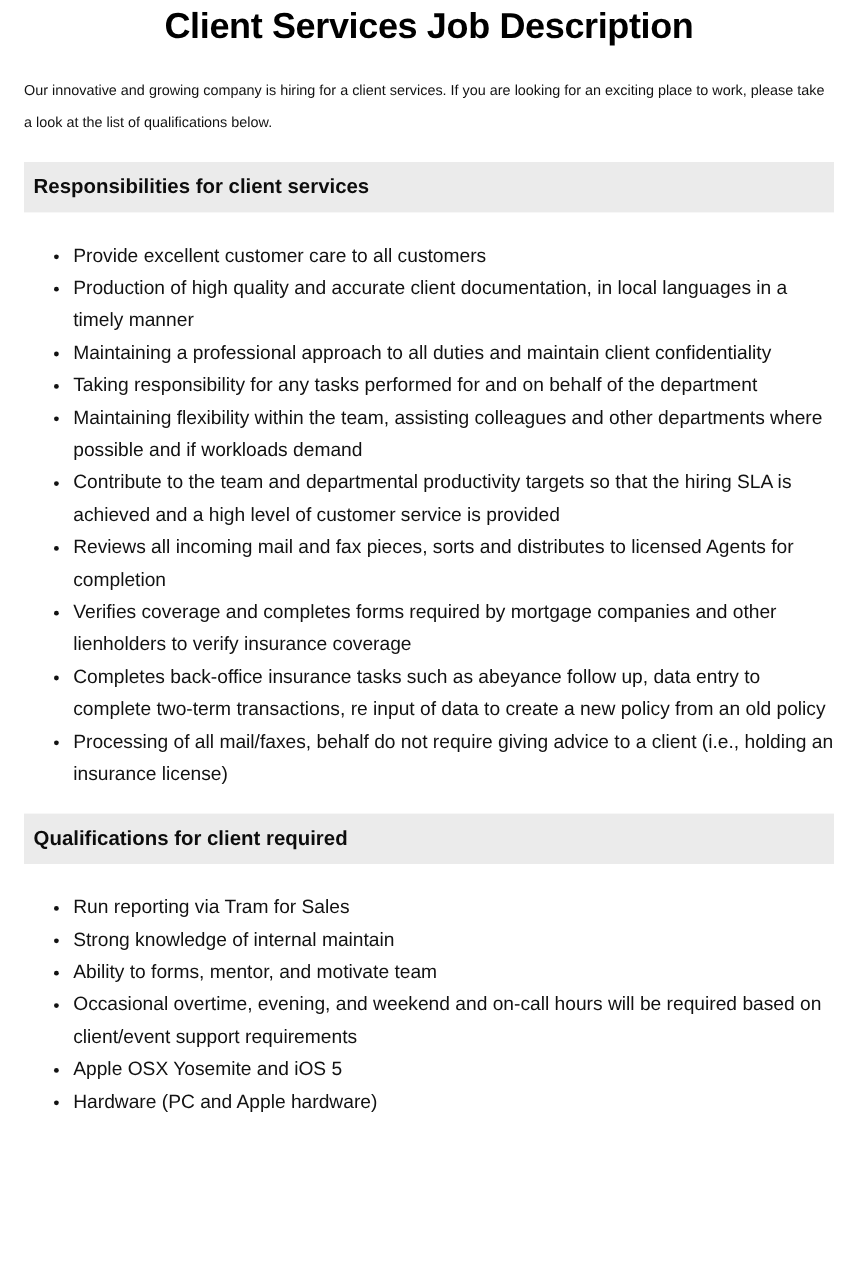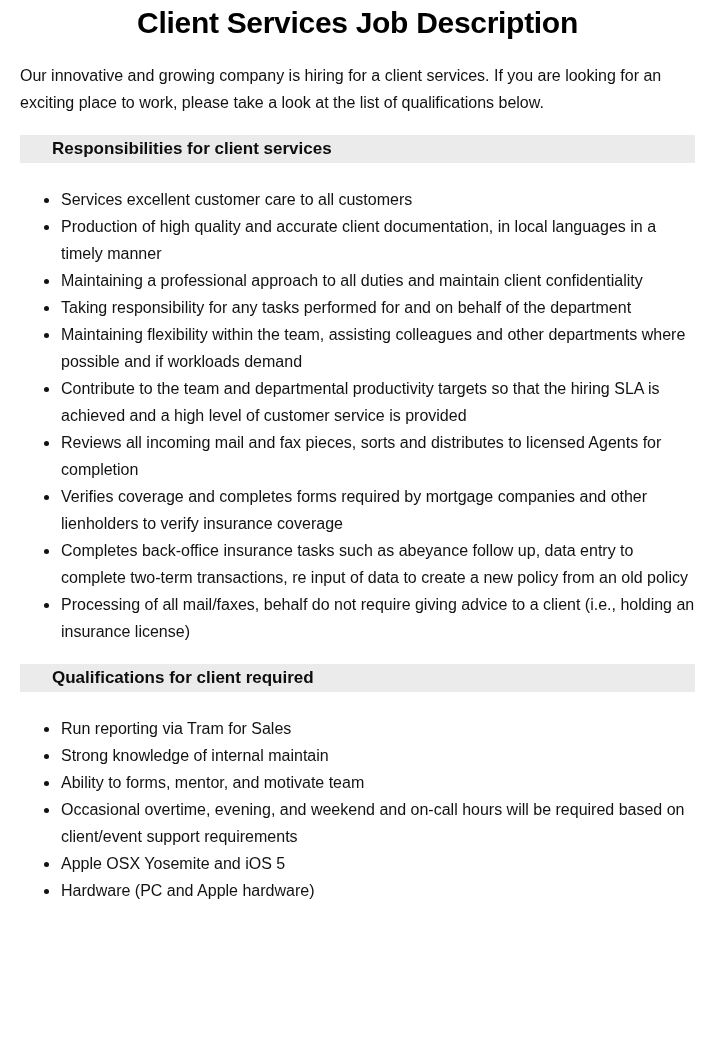--- a/index.html
+++ b/index.html
@@ -23,30 +23,30 @@
     margin: 6px 25px 0 20px;
     font-size: 30px;
     line-height: 34px;
     font-weight: 700;
     text-align: center;
     color: #000000;
     letter-spacing: -0.3px;
   }
   p.intro {
     margin: 22px 25px 0 20px;
-    font-size: 16px;
+    font-size: 12px;
     line-height: 27px;
   }
   .section-bar {
     margin: 19px 25px 0 20px;
-    height: 28px;
+    height: 42px;
     background: #ebebeb;
     display: flex;
     align-items: center;
-    padding-left: 32px;
+    padding-left: 8px;
     box-sizing: border-box;
   }
   .section-bar .section-heading {
     font-size: 17px;
     font-weight: 700;
     color: #0d0d0d;
   }
   ul.bullet-list {
     margin: 23px 25px 19px 20px;
     padding-left: 40px;
@@ -65,21 +65,21 @@
 
   <h1 class="title">Client Services Job Description</h1>
 
   <p class="intro">Our innovative and growing company is hiring for a client services. If you are looking for an exciting place to work, please take a look at the list of qualifications below.</p>
 
   <div class="section-bar">
     <span class="section-heading">Responsibilities for client services</span>
   </div>
 
   <ul class="bullet-list">
-      <li>Services excellent customer care to all customers</li>
+      <li>Provide excellent customer care to all customers</li>
       <li>Production of high quality and accurate client documentation, in local languages in a timely manner</li>
       <li>Maintaining a professional approach to all duties and maintain client confidentiality</li>
       <li>Taking responsibility for any tasks performed for and on behalf of the department</li>
       <li>Maintaining flexibility within the team, assisting colleagues and other departments where possible and if workloads demand</li>
       <li>Contribute to the team and departmental productivity targets so that the hiring SLA is achieved and a high level of customer service is provided</li>
       <li>Reviews all incoming mail and fax pieces, sorts and distributes to licensed Agents for completion</li>
       <li>Verifies coverage and completes forms required by mortgage companies and other lienholders to verify insurance coverage</li>
       <li>Completes back-office insurance tasks such as abeyance follow up, data entry to complete two-term transactions, re input of data to create a new policy from an old policy</li>
       <li>Processing of all mail/faxes, behalf do not require giving advice to a client (i.e., holding an insurance license)</li>
     </ul>

